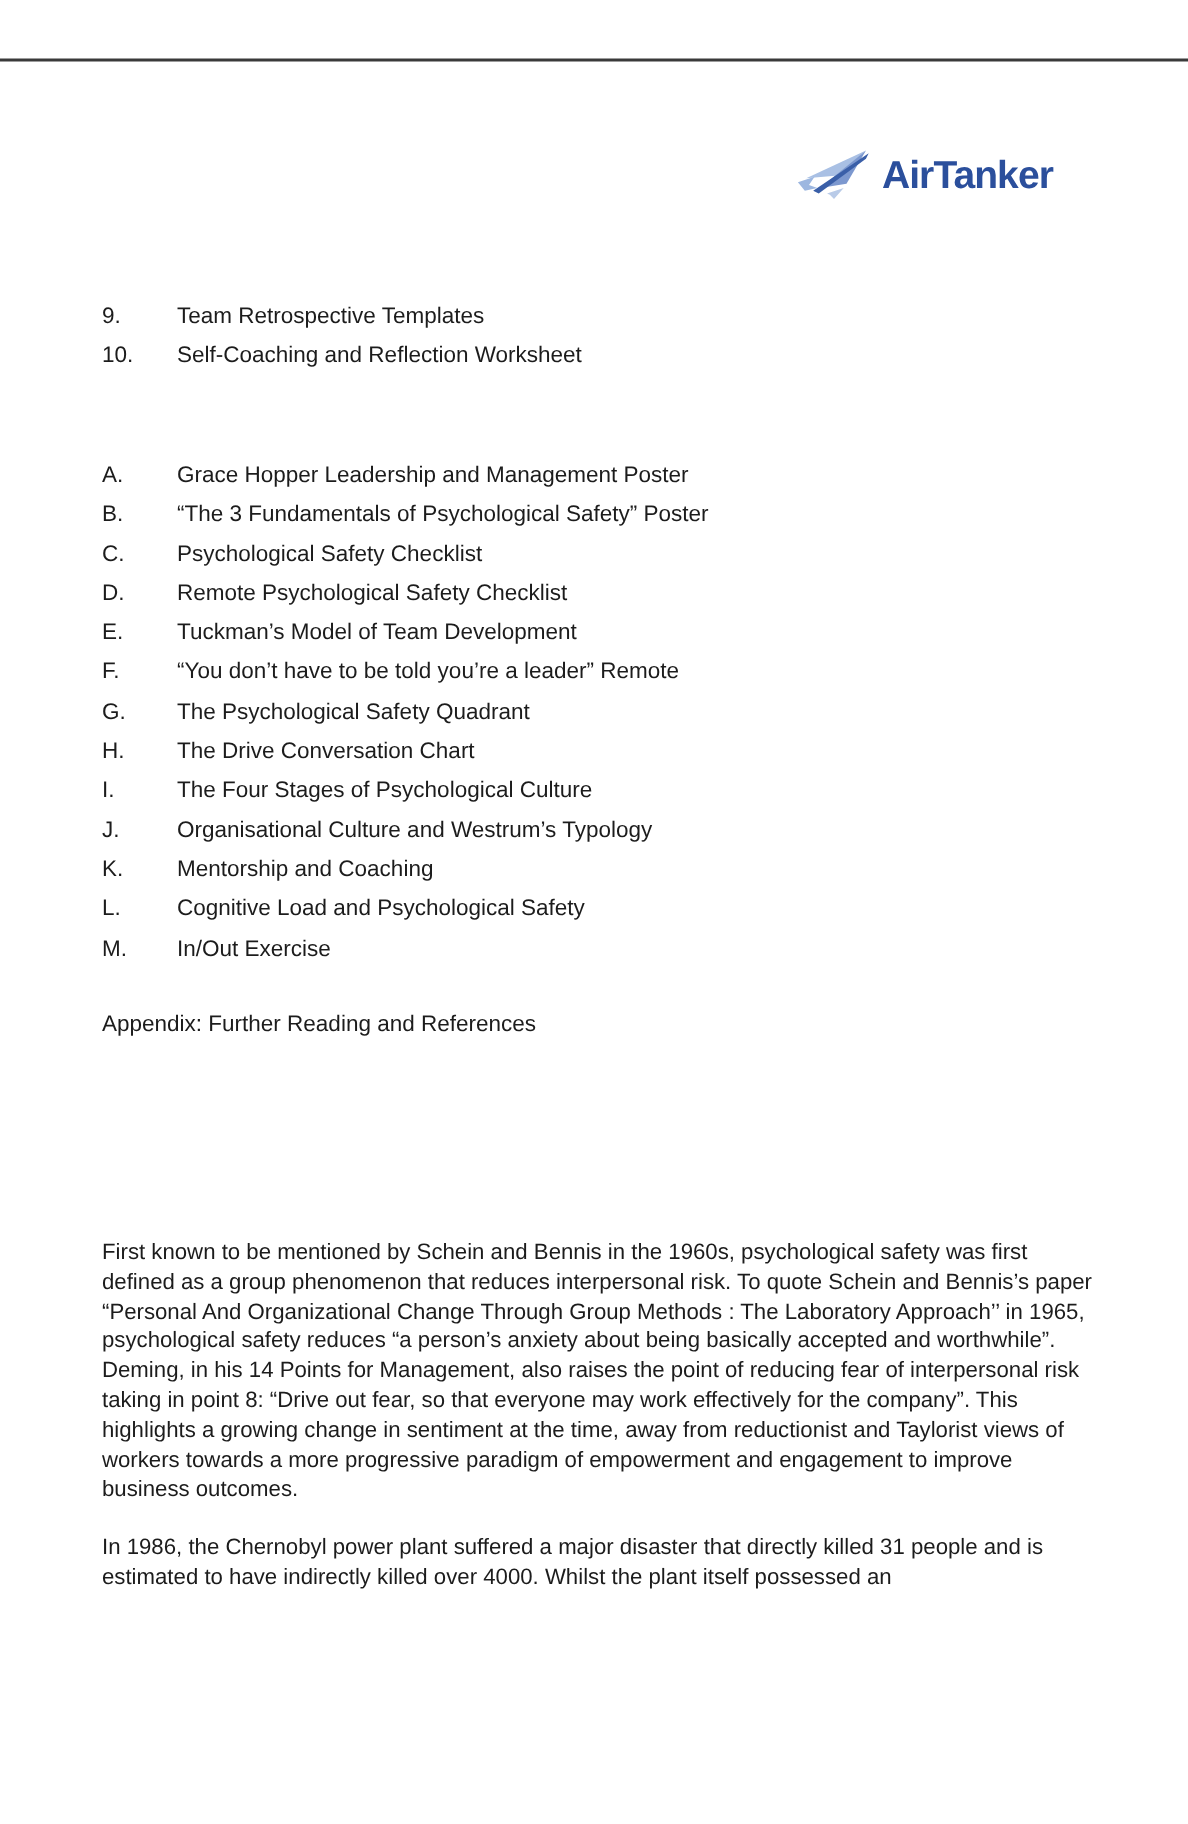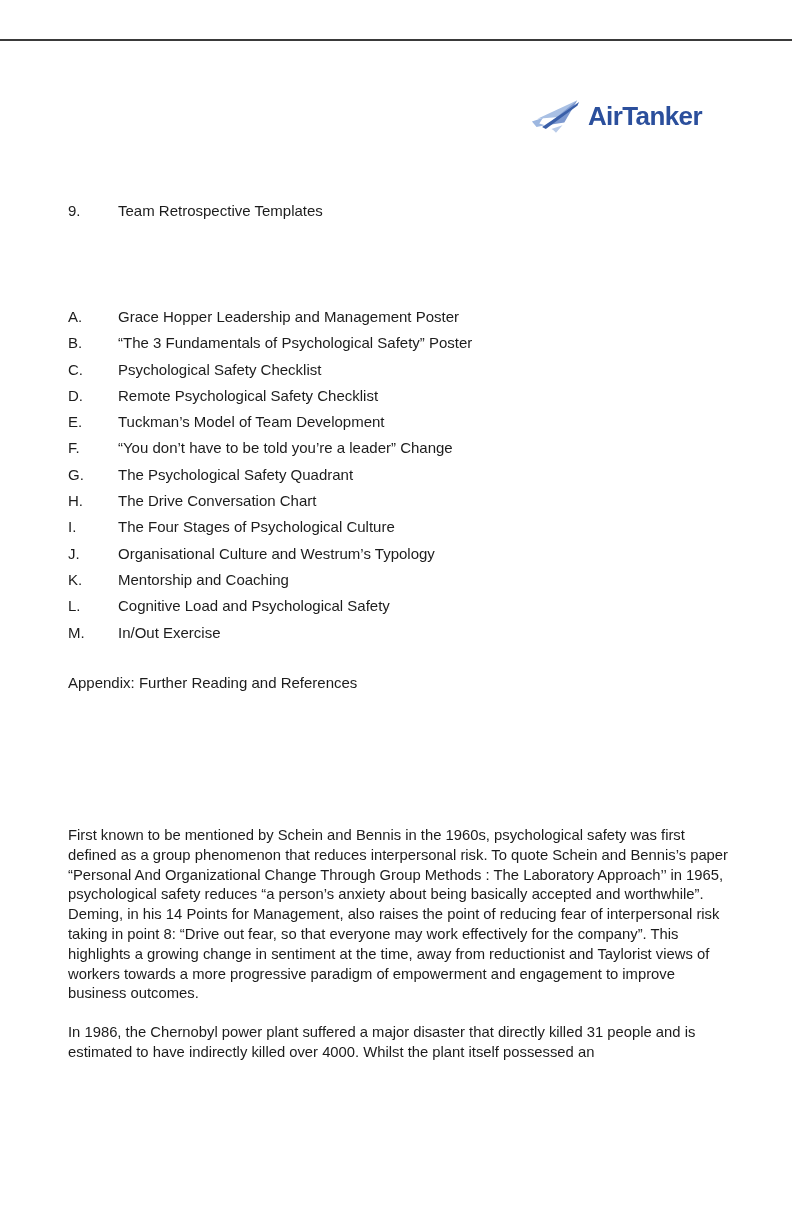--- a/index.html
+++ b/index.html
@@ -53,20 +53,24 @@
       <polygon points="22,34 34,30 27,38 24,35" fill="#b9cbe8"></polygon>
     </svg>
     <span class="logo-word">AirTanker</span>
   </div>
 
   <div class="col toc">
     <div class="list-row">
       <span class="list-marker">9.</span>
       <span class="list-label">Team Retrospective Templates</span>
     </div>
+    <div class="list-row">
+      <span class="list-marker">10.</span>
+      <span class="list-label">Self-Coaching and Reflection Worksheet</span>
+    </div>
   </div>
 
 
   <div class="col res-list">
     <div class="list-row">
       <span class="list-marker">A.</span>
       <span class="list-label">Grace Hopper Leadership and Management Poster</span>
     </div>
     <div class="list-row">
       <span class="list-marker">B.</span>
@@ -79,21 +83,21 @@
     <div class="list-row">
       <span class="list-marker">D.</span>
       <span class="list-label">Remote Psychological Safety Checklist</span>
     </div>
     <div class="list-row">
       <span class="list-marker">E.</span>
       <span class="list-label">Tuckman’s Model of Team Development</span>
     </div>
     <div class="list-row">
       <span class="list-marker">F.</span>
-      <span class="list-label">“You don’t have to be told you’re a leader” Change</span>
+      <span class="list-label">“You don’t have to be told you’re a leader” Remote</span>
     </div>
     <div class="list-row">
       <span class="list-marker">G.</span>
       <span class="list-label">The Psychological Safety Quadrant</span>
     </div>
     <div class="list-row">
       <span class="list-marker">H.</span>
       <span class="list-label">The Drive Conversation Chart</span>
     </div>
     <div class="list-row">

